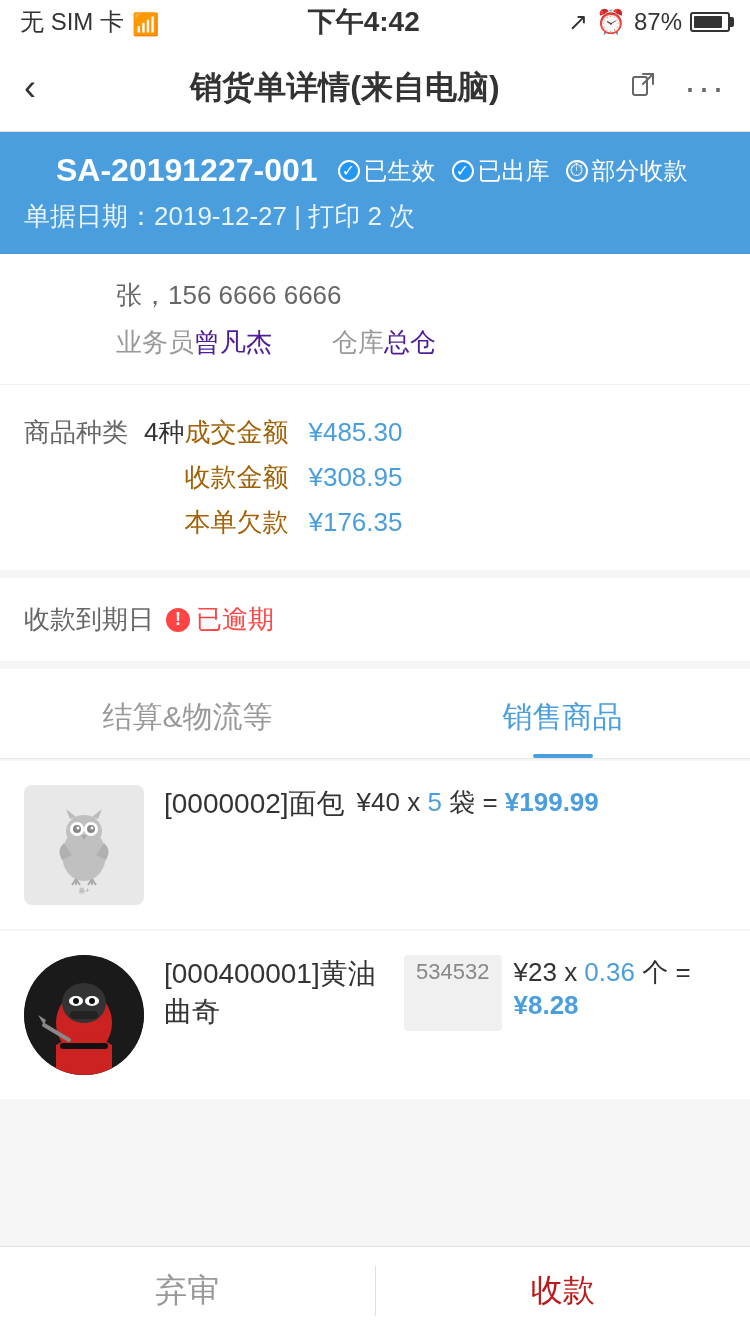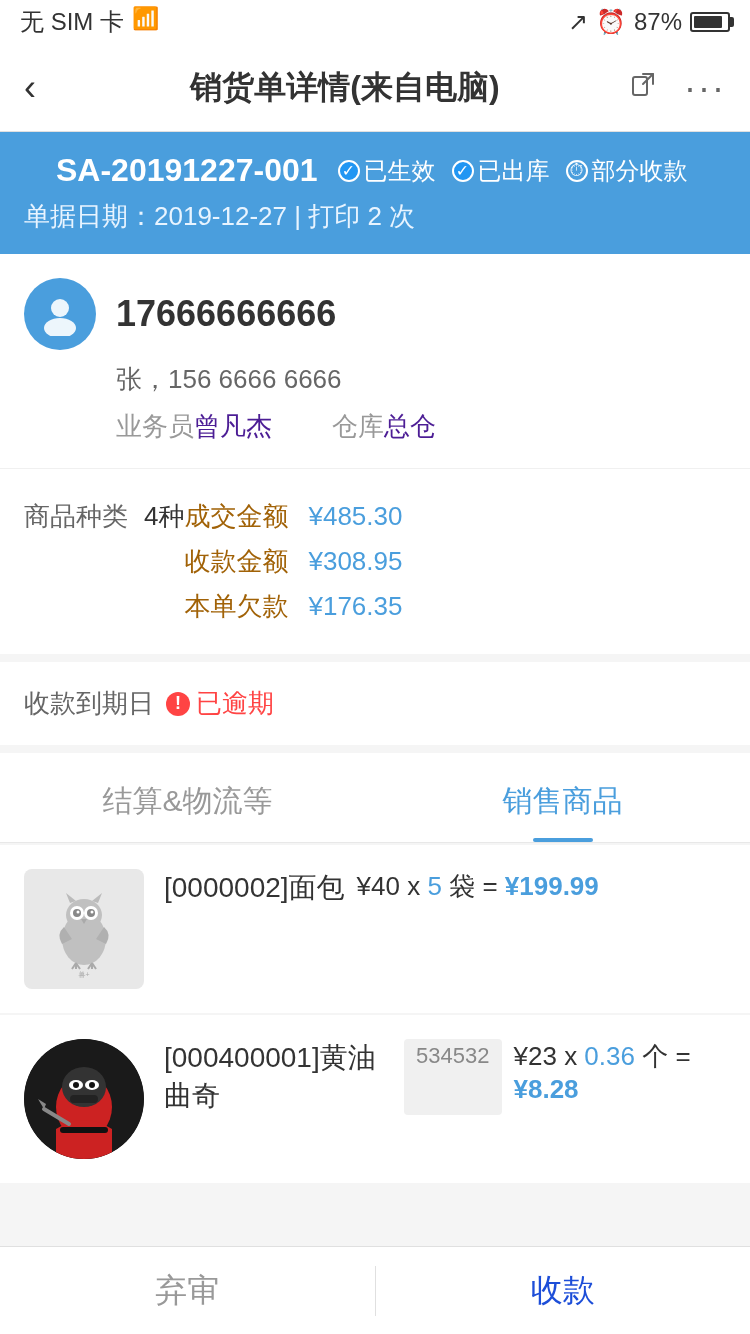--- a/index.html
+++ b/index.html
@@ -17,21 +17,21 @@
     .status-bar {
       display: flex;
       justify-content: space-between;
       align-items: center;
       background: #fff;
       height: 44px;
       padding: 0 20px;
       font-size: 24px;
       font-weight: 500;
     }
-    .status-left { display: flex; align-items: flex-start; gap: 8px; }
+    .status-left { display: flex; align-items: flex-end; gap: 8px; }
     .status-right { display: flex; align-items: center; gap: 8px; }
     .wifi-icon { font-size: 22px; }
 
     
     .nav-bar {
       display: flex;
       align-items: center;
       justify-content: space-between;
       background: #fff;
       height: 88px;
@@ -339,35 +339,36 @@
       flex: 1;
       text-align: center;
       font-size: 32px;
       cursor: pointer;
       height: 100%;
       display: flex;
       align-items: center;
       justify-content: center;
     }
     .bottom-btn.cancel { color: #999; }
-    .bottom-btn.confirm { color: #1d4ed8; }
+    .bottom-btn.confirm { color: #b91c1c; }
     .bottom-divider {
       width: 1px;
       height: 50px;
       background: #e0e0e0;
     }
   </style>
 </head>
 <body>
 
 <div class="status-bar">
   <div class="status-left">
     <span>无 SIM 卡</span>
     <span class="wifi-icon">📶</span>
   </div>
+  <div style="font-size:28px;font-weight:600;">下午4:42</div>
   <div class="status-right">
     <span>↗</span>
     <span>⏰</span>
     <span>87%</span>
     <div style="display:inline-flex;align-items:center;border:2px solid #333;border-radius:3px;width:40px;height:20px;padding:2px;position:relative;">
       <div style="background:#333;height:100%;width:87%;border-radius:1px;"></div>
       <div style="position:absolute;right:-6px;top:50%;transform:translateY(-50%);width:4px;height:10px;background:#333;border-radius:0 2px 2px 0;"></div>
     </div>
   </div>
 </div>
@@ -402,29 +403,20 @@
       <span class="status-tag">
         <span class="tag-icon-clock">⏱</span>
         <span>部分收款</span>
       </span>
     </div>
   </div>
   <div class="header-date">单据日期：2019-12-27 | 打印 2 次</div>
 </div>
 
 <div class="customer-section">
-  <div class="customer-top">
-    <div class="avatar">
-      <svg width="44" height="44" viewBox="0 0 44 44" fill="white">
-        <circle cx="22" cy="16" r="9" fill="white" opacity="0.9"></circle>
-        <ellipse cx="22" cy="36" rx="16" ry="10" fill="white" opacity="0.9"></ellipse>
-      </svg>
-    </div>
-    <span class="customer-name">17666666666</span>
-  </div>
   <div class="customer-info">张，156 6666 6666</div>
   <div class="customer-meta">
     <div class="meta-item">
       <span class="meta-label">业务员</span>
       <span class="meta-value">曾凡杰</span>
     </div>
     <div class="meta-item">
       <span class="meta-label">仓库</span>
       <span class="meta-value">总仓</span>
     </div>

